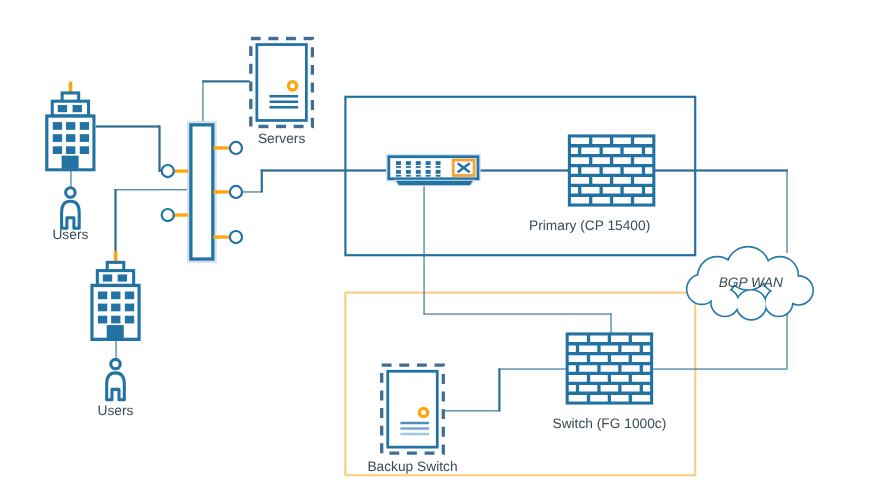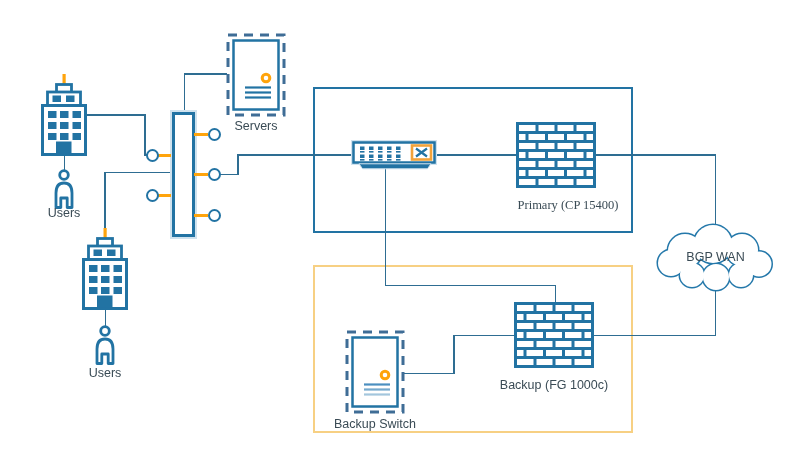--- a/index.html
+++ b/index.html
@@ -29,21 +29,21 @@
   .stub-circle {
     position:absolute; width:13px; height:13px; border-radius:50%;
     border:2.5px solid #2273a3; background:#fff;
   }
   
   .node { position:absolute; }
   .lbl {
     position:absolute; transform:translateX(-50%);
     font-size:12.5px; color:#3a4b55; white-space:nowrap; line-height:14px;
   }
-  .cloud-wrap { position:absolute; left:651px; top:219px; width:129px; height:74px; }
+  .cloud-wrap { position:absolute; left:618px; top:219px; width:129px; height:74px;font-style:italic; }
   .cloud-text {
     position:absolute; inset:0; display:flex; align-items:center; justify-content:center;
     font-size:12.5px; color:#3a4b55; padding-top:2px;
   }
 </style>
 </head>
 <body>
 
 <div class="canvas">
 
@@ -195,21 +195,21 @@
         M1.5 10.5 H78.5 M1.5 19.5 H78.5 M1.5 28.5 H78.5 M1.5 37.5 H78.5 M1.5 46.5 H78.5 M1.5 55.5 H78.5
         M21 1.5 V10.5 M40 1.5 V10.5 M59 1.5 V10.5
         M21 19.5 V28.5 M40 19.5 V28.5 M59 19.5 V28.5
         M21 37.5 V46.5 M40 37.5 V46.5 M59 37.5 V46.5
         M21 55.5 V64.5 M40 55.5 V64.5 M59 55.5 V64.5
         M11 10.5 V19.5 M30.5 10.5 V19.5 M49.5 10.5 V19.5 M69 10.5 V19.5
         M11 28.5 V37.5 M30.5 28.5 V37.5 M49.5 28.5 V37.5 M69 28.5 V37.5
         M11 46.5 V55.5 M30.5 46.5 V55.5 M49.5 46.5 V55.5 M69 46.5 V55.5"></path>
     </svg>
   </div>
-  <div class="lbl" style="left:568px; top:198px;font-family:Liberation Serif, serif;">Primary (CP 15400)</div>
+  <div class="lbl" style="left:536px; top:198px;">Primary (CP 15400)</div>
 
   <div class="node" style="left:345px; top:330px; width:60px; height:84px;">
     <svg width="60" height="84" viewBox="0 0 60 84">
       <rect x="2" y="2" width="56" height="80" fill="none" stroke="#3f6d96" stroke-width="3" stroke-dasharray="9 7"></rect>
       <rect x="7.5" y="7.5" width="45" height="69" fill="#fff" stroke="#2273a3" stroke-width="2.5"></rect>
       <circle cx="40" cy="45" r="3.8" fill="#fff" stroke="#ffa40c" stroke-width="3"></circle>
       <line x1="19" y1="54.5" x2="45" y2="54.5" stroke="#4b8fc0" stroke-width="2.2"></line>
       <line x1="19" y1="59.5" x2="45" y2="59.5" stroke="#74a9cd" stroke-width="2.2"></line>
       <line x1="19" y1="64.5" x2="45" y2="64.5" stroke="#a3c6dd" stroke-width="2.2"></line>
     </svg>
@@ -223,21 +223,21 @@
         M1.5 10.5 H78.5 M1.5 19.5 H78.5 M1.5 28.5 H78.5 M1.5 37.5 H78.5 M1.5 46.5 H78.5 M1.5 55.5 H78.5
         M21 1.5 V10.5 M40 1.5 V10.5 M59 1.5 V10.5
         M21 19.5 V28.5 M40 19.5 V28.5 M59 19.5 V28.5
         M21 37.5 V46.5 M40 37.5 V46.5 M59 37.5 V46.5
         M21 55.5 V64.5 M40 55.5 V64.5 M59 55.5 V64.5
         M11 10.5 V19.5 M30.5 10.5 V19.5 M49.5 10.5 V19.5 M69 10.5 V19.5
         M11 28.5 V37.5 M30.5 28.5 V37.5 M49.5 28.5 V37.5 M69 28.5 V37.5
         M11 46.5 V55.5 M30.5 46.5 V55.5 M49.5 46.5 V55.5 M69 46.5 V55.5"></path>
     </svg>
   </div>
-  <div class="lbl" style="left:554px; top:378px;">Backup (FG 1000c)</div>
+  <div class="lbl" style="left:554px; top:378px;">Switch (FG 1000c)</div>
 
   <div class="cloud-wrap">
     <svg width="129" height="74" viewBox="0 0 129 74">
       <g fill="#fff" stroke="#2478aa" stroke-width="3">
         <circle cx="34" cy="32" r="17"></circle>
           <circle cx="62" cy="25" r="19"></circle>
           <circle cx="91" cy="31" r="16"></circle>
         <circle cx="108" cy="45" r="12.5"></circle>
           <circle cx="90" cy="56" r="12"></circle>
           <circle cx="65" cy="58" r="13"></circle>

